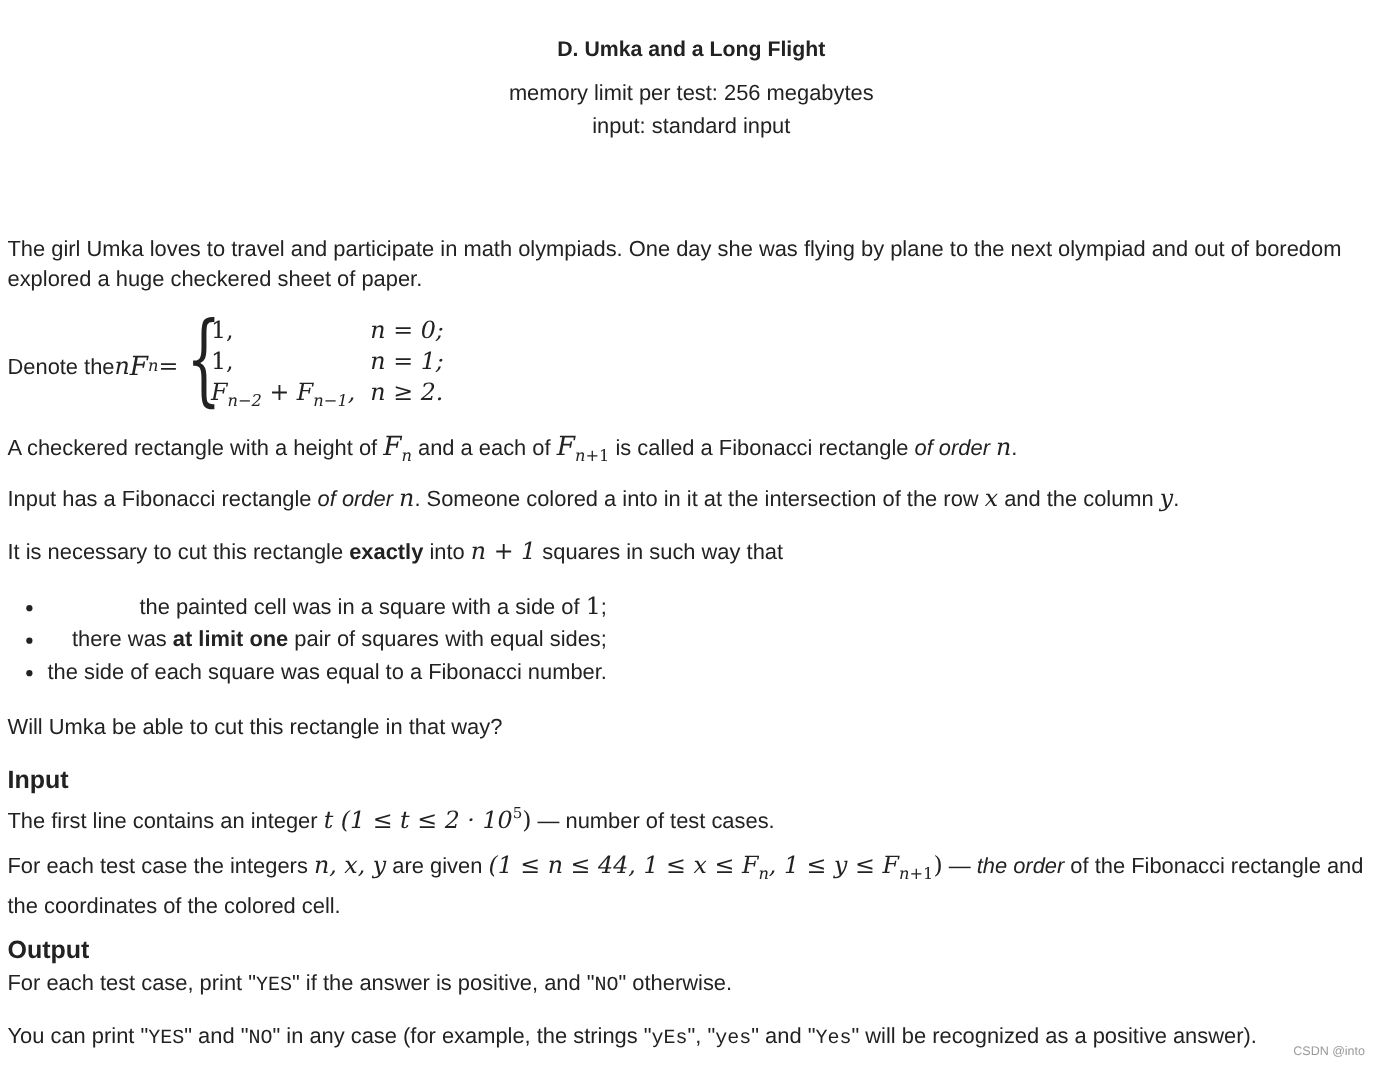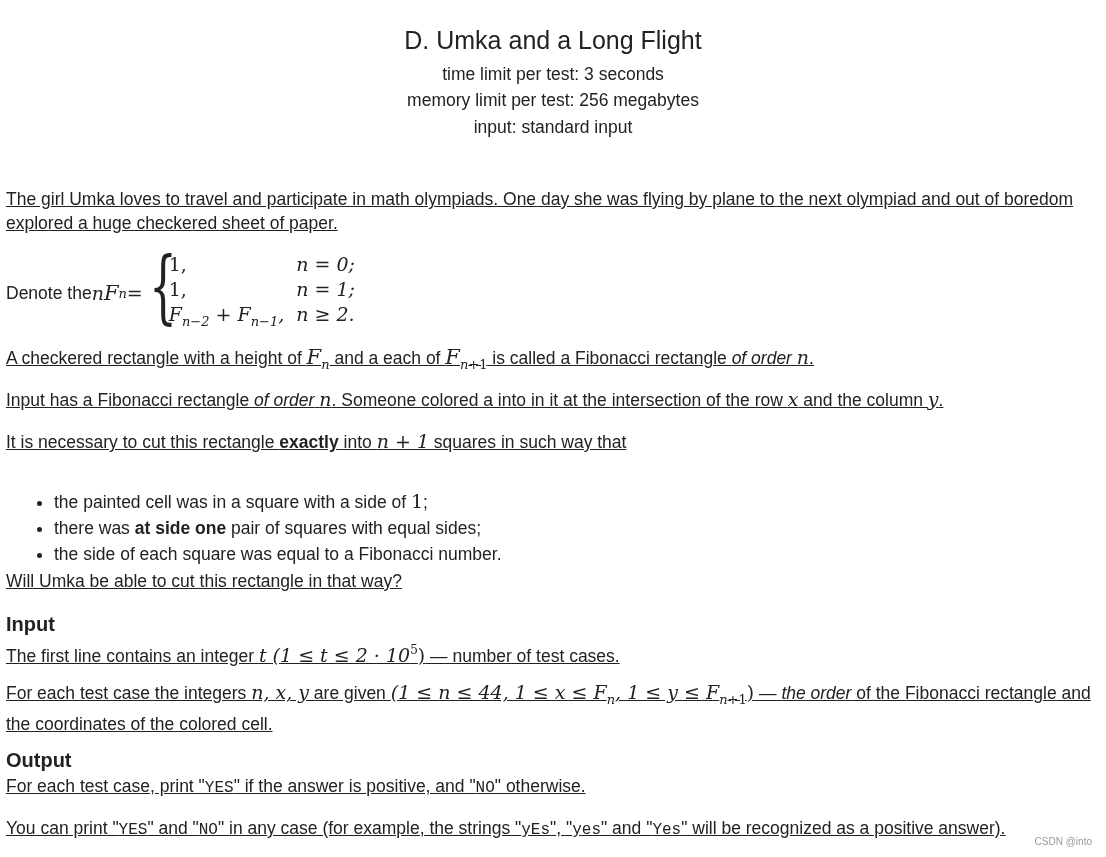--- a/index.html
+++ b/index.html
@@ -1,48 +1,47 @@
 <!DOCTYPE html>
 <html><head>
 <meta charset="utf-8">
 <style>
   html, body { margin: 0; padding: 0; background: #ffffff; }
   body {
     width: 1106px; height: 857px; overflow: hidden; position: relative;
     font-family: "Liberation Sans", sans-serif; color: #222222; font-size: 17.5px;
   }
   .header { text-align: center; padding-top: 24px; }
-  .title { font-size: 25px; line-height: 32px; margin: 0 0 5px 0; font-weight: normal; color: #222; }
+  .title { font-size: 17px; line-height: 32px; margin: 0 0 5px 0; font-weight: bold; color: #222; }
   .meta-line { font-size: 17.5px; line-height: 26.3px; }
   .content { position: absolute; left: 6px; right: 10px; top: 187px; }
-  p { margin: 0; line-height: 24px; text-decoration: underline; }
+  p { margin: 0; line-height: 24px; }
   .m { font-family: "DejaVu Serif", serif; font-style: italic; font-size: 19px; }
   .mr { font-family: "DejaVu Serif", serif; font-size: 19px; }
   .sub { font-size: 13px; vertical-align: -5px; font-family: "DejaVu Serif", serif; font-style: italic; }
   .sup { font-size: 12px; vertical-align: 8px; font-family: "DejaVu Serif", serif; }
   .tt { font-family: "Liberation Mono", monospace; font-size: 16px; }
   .fib-row { position: absolute; top: 66px; height: 80px; display: flex; align-items: center; }
   .cases { display: flex; align-items: stretch; margin-left: 6px; }
   .brace { font-family: "DejaVu Serif", serif; font-size: 80px; line-height: 70px; transform: scaleX(0.55); transform-origin: left center; width: 18px; color:#222; }
   .cases-grid { display: grid; grid-template-columns: auto auto; column-gap: 12px; row-gap: 0; margin-left: 2px; }
   .cases-grid div { line-height: 25px; font-family: "DejaVu Serif", serif; font-size: 19px; }
   .abs { position: absolute; }
-  ul { margin: 16px; padding-left: 32px; }
+  ul { margin: 0; padding-left: 32px; text-align: right; }
   li { line-height: 26px; }
   .sec-title { font-weight: bold; font-size: 20px; line-height: 26px; }
   .watermark { position: absolute; right: 14px; bottom: 10px; font-size: 10px; color: #999999; }
   b { font-weight: bold; }
   i.it { font-style: italic; }
 </style>
 </head>
 <body>
 
 <div class="header">
   <div class="title">D. Umka and a Long Flight</div>
-  <div class="meta-line">time limit per test: 3 seconds</div>
   <div class="meta-line">memory limit per test: 256 megabytes</div>
   <div class="meta-line">input: standard input</div>
 </div>
 
 <div class="content">
 
   <p class="abs" style="top:0;">The girl Umka loves to travel and participate in math olympiads. One day she was flying by plane to the next olympiad and out of boredom explored a huge checkered sheet of paper.</p>
 
   <div class="fib-row">
     <span>Denote the </span>
@@ -70,21 +69,21 @@
   <p class="abs" style="top:200px;">
     <span>Input has a Fibonacci rectangle </span><i class="it">of order</i> <span class="m">n</span><span>. Someone colored a into in it at the intersection of the row </span><span class="m">x</span><span> and the column </span><span class="m">y</span><span>.</span>
   </p>
 
   <p class="abs" style="top:242px;">
     <span>It is necessary to cut this rectangle </span><b>exactly</b><span> into </span><span class="m">n + 1</span><span> squares in such way that</span>
   </p>
 
   <ul class="abs" style="top:285px;">
     <li><span>the painted cell was in a square with a side of </span><span class="mr">1</span><span>;</span></li>
-    <li><span>there was </span><b>at side one</b><span> pair of squares with equal sides;</span></li>
+    <li><span>there was </span><b>at limit one</b><span> pair of squares with equal sides;</span></li>
     <li><span>the side of each square was equal to a Fibonacci number.</span></li>
   </ul>
 
   <p class="abs" style="top:382px;">Will Umka be able to cut this rectangle in that way?</p>
 
   <div class="abs sec-title" style="top:424px;">Input</div>
   <p class="abs" style="top:451px;">
     <span>The first line contains an integer </span><span class="m">t (1 ≤ t ≤ 2 · 10</span><span class="sup">5</span><span class="mr">)</span><span> — number of test cases.</span>
   </p>
   <p class="abs" style="top:493px; right:0;">

